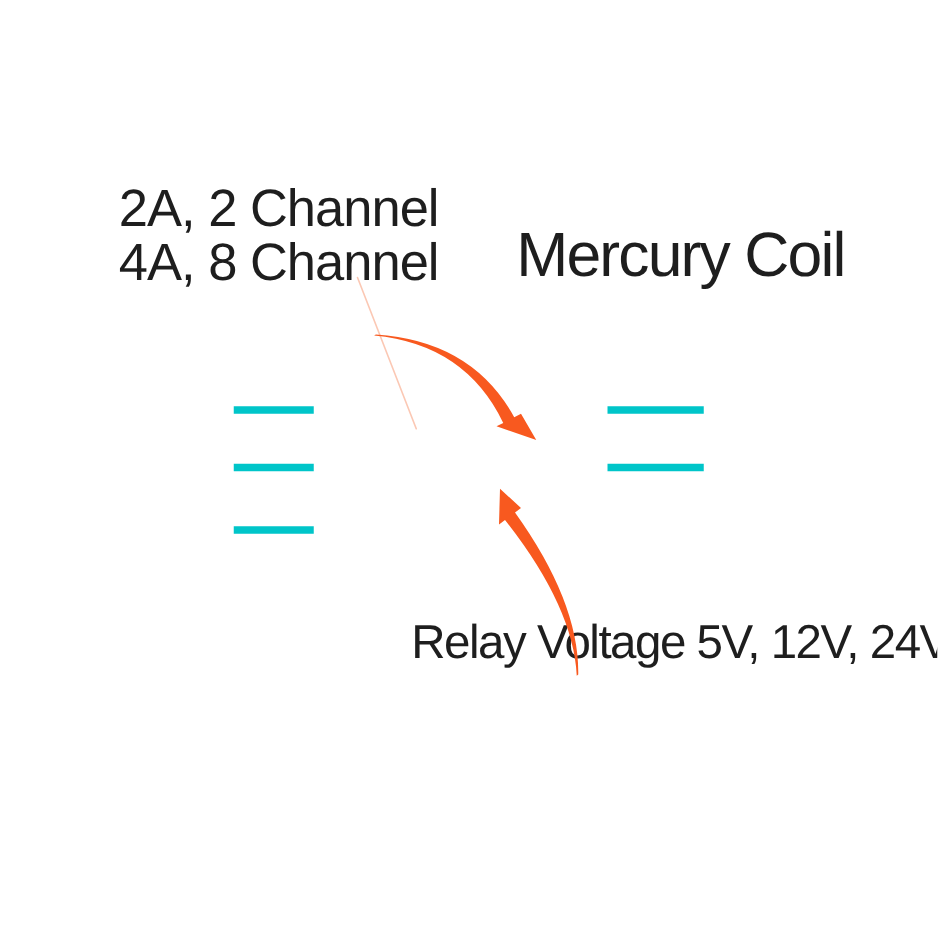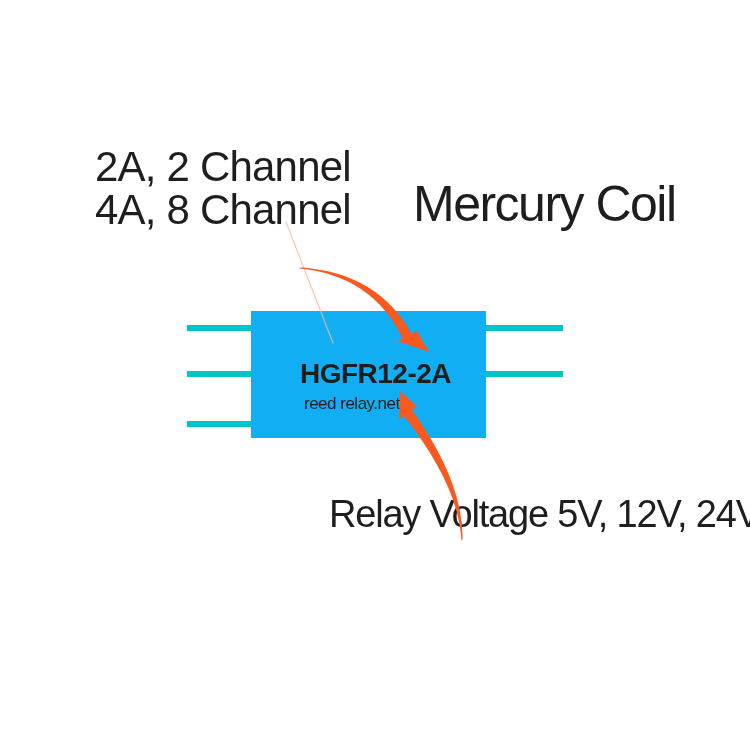--- a/index.html
+++ b/index.html
@@ -63,24 +63,20 @@
   </div>
 
   <div class="title">Mercury Coil</div>
 
   <div class="pin pin-l1"></div>
   <div class="pin pin-l2"></div>
   <div class="pin pin-l3"></div>
   <div class="pin pin-r1"></div>
   <div class="pin pin-r2"></div>
 
-  <div class="relay-body">
-    <div class="relay-model">HGFR12-2A</div>
-    <div class="relay-watermark">reed relay.net</div>
-  </div>
 
   <div class="coil-voltage">Relay Voltage 5V, 12V, 24V</div>
 
   <svg class="overlay" viewBox="0 0 750 750">
     <path class="leader" d="M 286,222 L 333,343"></path>
     <path class="arrow" d="M 300.7,267.6 Q 377.7,272.6 411.4,333.7 L 416.8,331.0 L 429,352 L 397.2,341.0 L 402.6,338.3 Q 372.3,275.4 299.3,268.4 Z"></path>
     <path class="arrow" d="M 461.4,540.5 L 462.6,539.5 Q 463.4,481.7 412.0,410.0 L 416.8,406.4 L 400,391 L 399.2,419.6 L 404.0,416.0 Q 458.6,485.3 461.4,540.5 Z"></path>
   </svg>
 
 </div>

